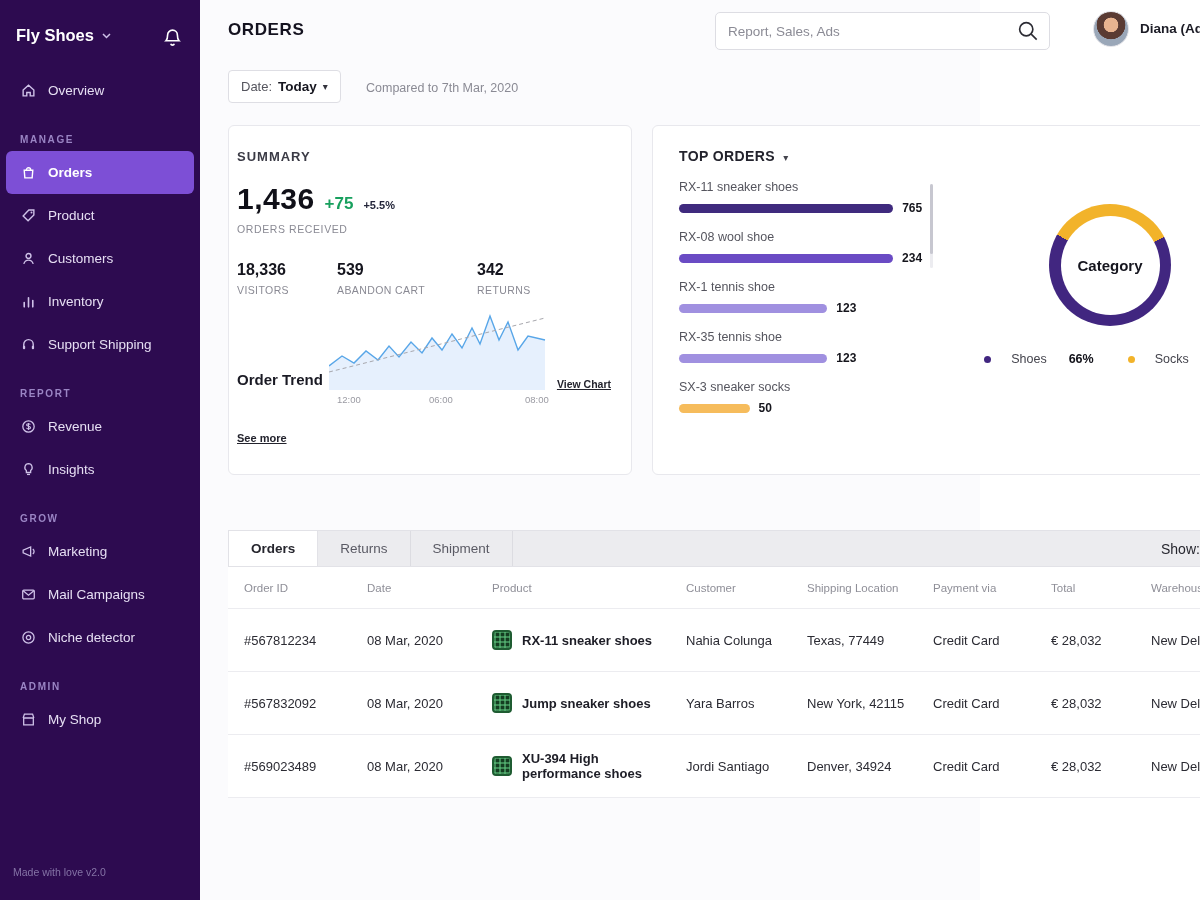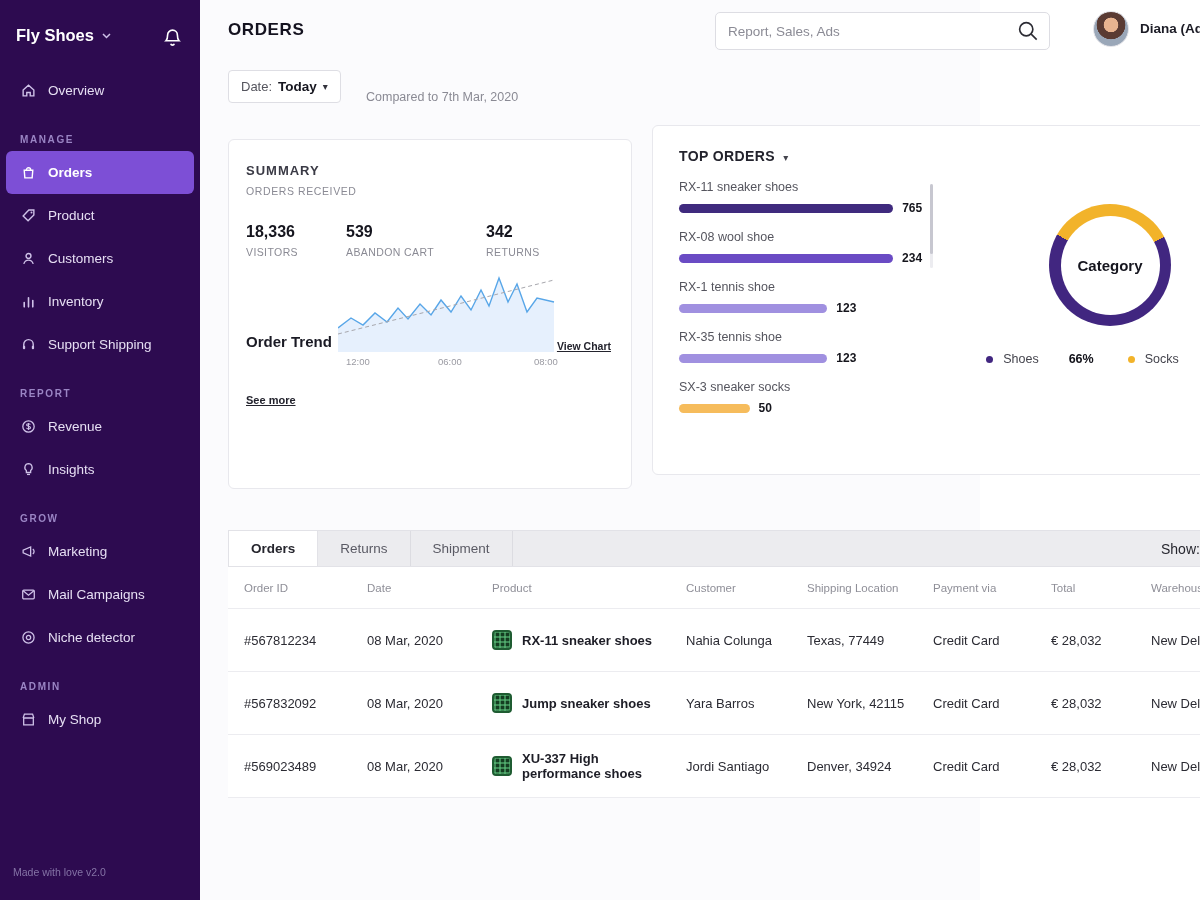--- a/index.html
+++ b/index.html
@@ -37,26 +37,26 @@
   .avatar { position:absolute; left:893px; top:11px; width:36px; height:36px; border-radius:50%;
     background:radial-gradient(circle at 50% 38%, #e8b490 0 26%, #5a3b33 28% 52%, #9aa7b8 54% 100%);
     border:1px solid #e3e3e8; cursor:pointer; }
   .user-name { position:absolute; left:940px; top:21px; font-size:13.5px; font-weight:700; color:#1c1c26;
     white-space:nowrap; cursor:pointer; }
 
   .date-chip { position:absolute; left:28px; top:70px; height:33px; background:#fff; border:1px solid #dedee4;
     border-radius:4px; display:flex; align-items:center; gap:6px; padding:0 12px; font-size:13px; color:#55555e; cursor:pointer; }
   .date-chip b { color:#16161f; font-size:13.5px; }
   .date-chip .caret { font-size:10px; color:#33333c; }
-  .compared { position:absolute; left:166px; top:81px; font-size:12.5px; color:#8a8a94;margin-top:9px; }
+  .compared { position:absolute; left:166px; top:81px; font-size:12.5px; color:#8a8a94; }
 
   .card { position:absolute; background:#fff; border:1px solid #e8e8ed; border-radius:6px; }
 
   
-  .summary-card { left:28px; top:125px; width:404px; height:350px; padding:23px 20px 16px 17px;margin-top:14px; }
+  .summary-card { left:28px; top:125px; width:404px; height:350px; padding:23px 20px 16px 8px; }
   .card-h { font-size:13px; font-weight:700; letter-spacing:1px; color:#3a3a45; }
   .big-row { margin-top:18px; display:flex; align-items:baseline; gap:10px; }
   .big-num { font-size:30px; font-weight:800; color:#101018; letter-spacing:.5px; }
   .delta { font-size:17px; font-weight:700; color:#18a05e; }
   .delta-pct { font-size:11px; font-weight:700; color:#23253a; }
   .big-label { margin-top:7px; font-size:10.5px; letter-spacing:.6px; color:#8a8a94; }
   .stats-row { margin-top:26px; display:flex;align-items:flex-end; }
   .stat { }
   .stat:nth-child(1){ width:100px; } .stat:nth-child(2){ width:140px; } .stat:nth-child(3){ width:90px; }
   .stat-v { font-size:16px; font-weight:700; color:#15151e; }
@@ -84,23 +84,23 @@
   .to-value { font-size:12px; font-weight:700; color:#15151c; }
   .scrollhint { width:3px; height:84px; background:#ececf0; margin:4px 10px 0 8px; border-radius:2px; position:relative; }
   .scrollthumb { position:absolute; top:0; left:0; width:3px; height:70px; background:#c7c7d0; border-radius:2px; cursor:pointer; }
   .donut-col { margin-left:52px; display:flex; flex-direction:column; align-items:center; }
   .donut { margin-top:24px; width:122px; height:122px; border-radius:50%;
     display:flex; align-items:center; justify-content:center; }
   .donut-hole { width:99px; height:99px; border-radius:50%; background:#fff;
     display:flex; align-items:center; justify-content:center; }
   .donut-hole span { font-size:15px; font-weight:700; color:#15151e; }
   .legend-row { margin-top:26px; display:flex; gap:34px; width:230px; justify-content:center; }
-  .legend-item { display:flex; align-items:center; gap:10px; font-size:12.5px; color:#44444d; white-space:nowrap; }
+  .legend-item { display:flex; align-items:center; gap:20px; font-size:12.5px; color:#44444d; white-space:nowrap; }
   .legend-item .dot { width:7px; height:7px; border-radius:50%; background:#999; display:inline-block; }
-  .legend-item b { color:#101018; font-size:12.5px; margin-left:20px; }
+  .legend-item b { color:#101018; font-size:12.5px; margin-left:2px; }
 
   
   .bottom { position:absolute; left:28px; top:530px; width:1040px; }
   .tabbar { position:relative; height:37px; background:#ececef; border:1px solid #e2e2e7; display:flex; }
   .tab { min-width:86px; padding:0 22px; display:flex; align-items:center; justify-content:center;
     font-size:13.5px; color:#5a5a64; border-right:1px solid #dcdce1; cursor:pointer; }
   .tab.active { background:#fff; color:#26262e; font-weight:700; border-right:1px solid #e2e2e7; }
   .show-label { position:absolute; left:932px; top:10px; font-size:14px; color:#26262e; }
 
   .table { background:#fff; }
@@ -281,20 +281,25 @@
 
     <div class="date-chip">
       <span>Date:</span>
       <b>Today</b>
       <span class="caret">▾</span>
     </div>
     <div class="compared">Compared to 7th Mar, 2020</div>
 
     <section class="card summary-card">
       <div class="card-h">SUMMARY</div>
+      <div class="big-row">
+        <span class="big-num">1,436</span>
+        <span class="delta">+75</span>
+        <span class="delta-pct">+5.5%</span>
+      </div>
       <div class="big-label">ORDERS RECEIVED</div>
 
       <div class="stats-row">
         <div class="stat">
           <div class="stat-v">18,336</div>
           <div class="stat-l">VISITORS</div>
         </div>
         <div class="stat">
           <div class="stat-v">539</div>
           <div class="stat-l">ABANDON CART</div>
@@ -437,21 +442,21 @@
           <div class="tcell">Credit Card</div>
           <div class="tcell">€ 28,032</div>
           <div class="tcell">New Delhi</div>
         </div>
 
         <div class="trow tbody-row">
           <div class="tcell">#569023489</div>
           <div class="tcell">08 Mar, 2020</div>
           <div class="tcell prod-cell">
             <span class="prod-ic"></span>
-            <span>XU-337 High performance shoes</span>
+            <span>XU-394 High performance shoes</span>
           </div>
           <div class="tcell">Jordi Santiago</div>
           <div class="tcell">Denver, 34924</div>
           <div class="tcell">Credit Card</div>
           <div class="tcell">€ 28,032</div>
           <div class="tcell">New Delhi</div>
         </div>
       </div>
     </section>
 

